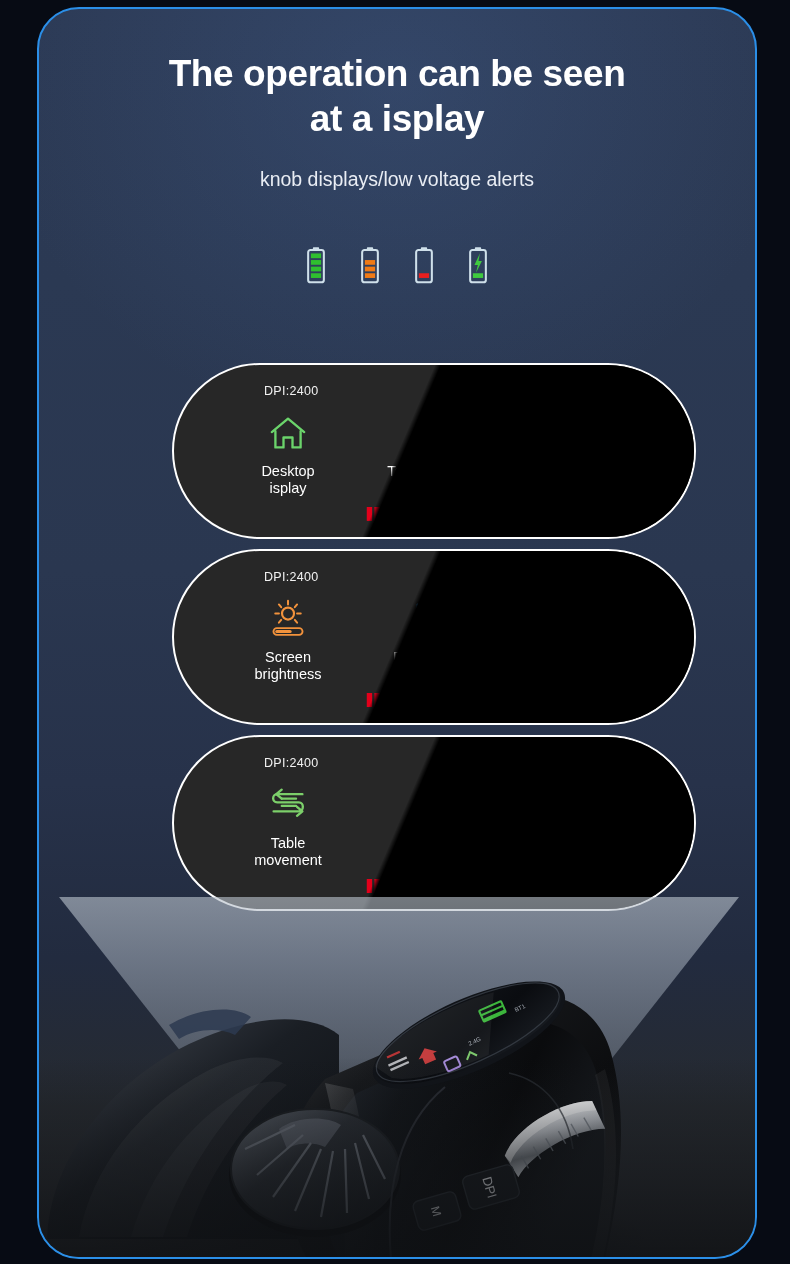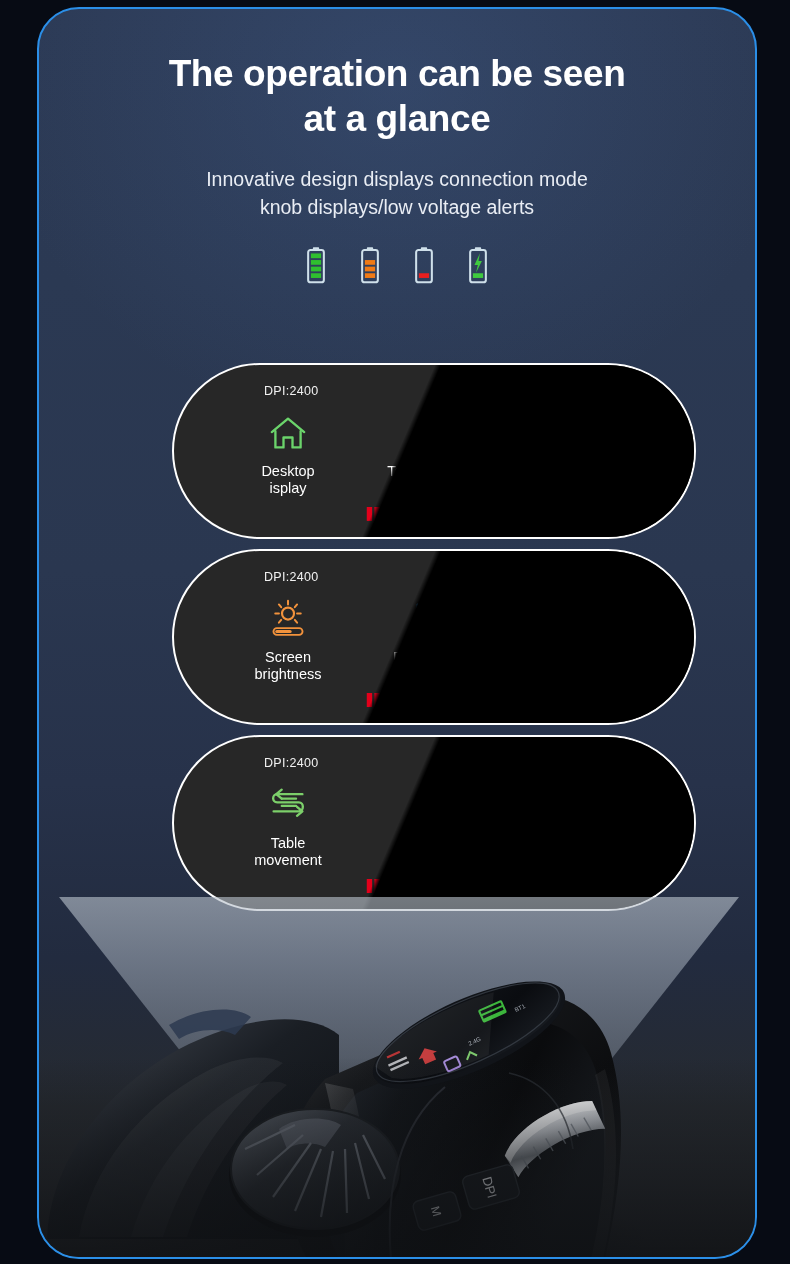--- a/index.html
+++ b/index.html
@@ -113,24 +113,23 @@
 </head>
 <body>
 
 <div id="root">
   <div class="card">
     <div class="card-glow"></div>
 
     <div class="head">
       <div class="title">
         <div>The operation can be seen</div>
-        <div>at a glance</div>
+        <div>at a isplay</div>
       </div>
       <div class="subtitle">
-        <div>Innovative design displays connection mode</div>
         <div>knob displays/low voltage alerts</div>
       </div>
     </div>
 
     <div class="batt-row" id="batt-row">
         <div class="batt"><svg viewBox="0 0 28 48" width="22" height="38">
     <rect x="10" y="1.5" width="8" height="3.5" rx="1" fill="#cfe0ea"></rect>
     <rect x="4" y="5" width="20" height="41" rx="3" fill="none" stroke="#cfe0ea" stroke-width="2.6"></rect>
     <rect x="7.5" y="34.5" width="13" height="6" fill="#2fbf2f"></rect>
             <rect x="7.5" y="26.1" width="13" height="6" fill="#2fbf2f"></rect>

